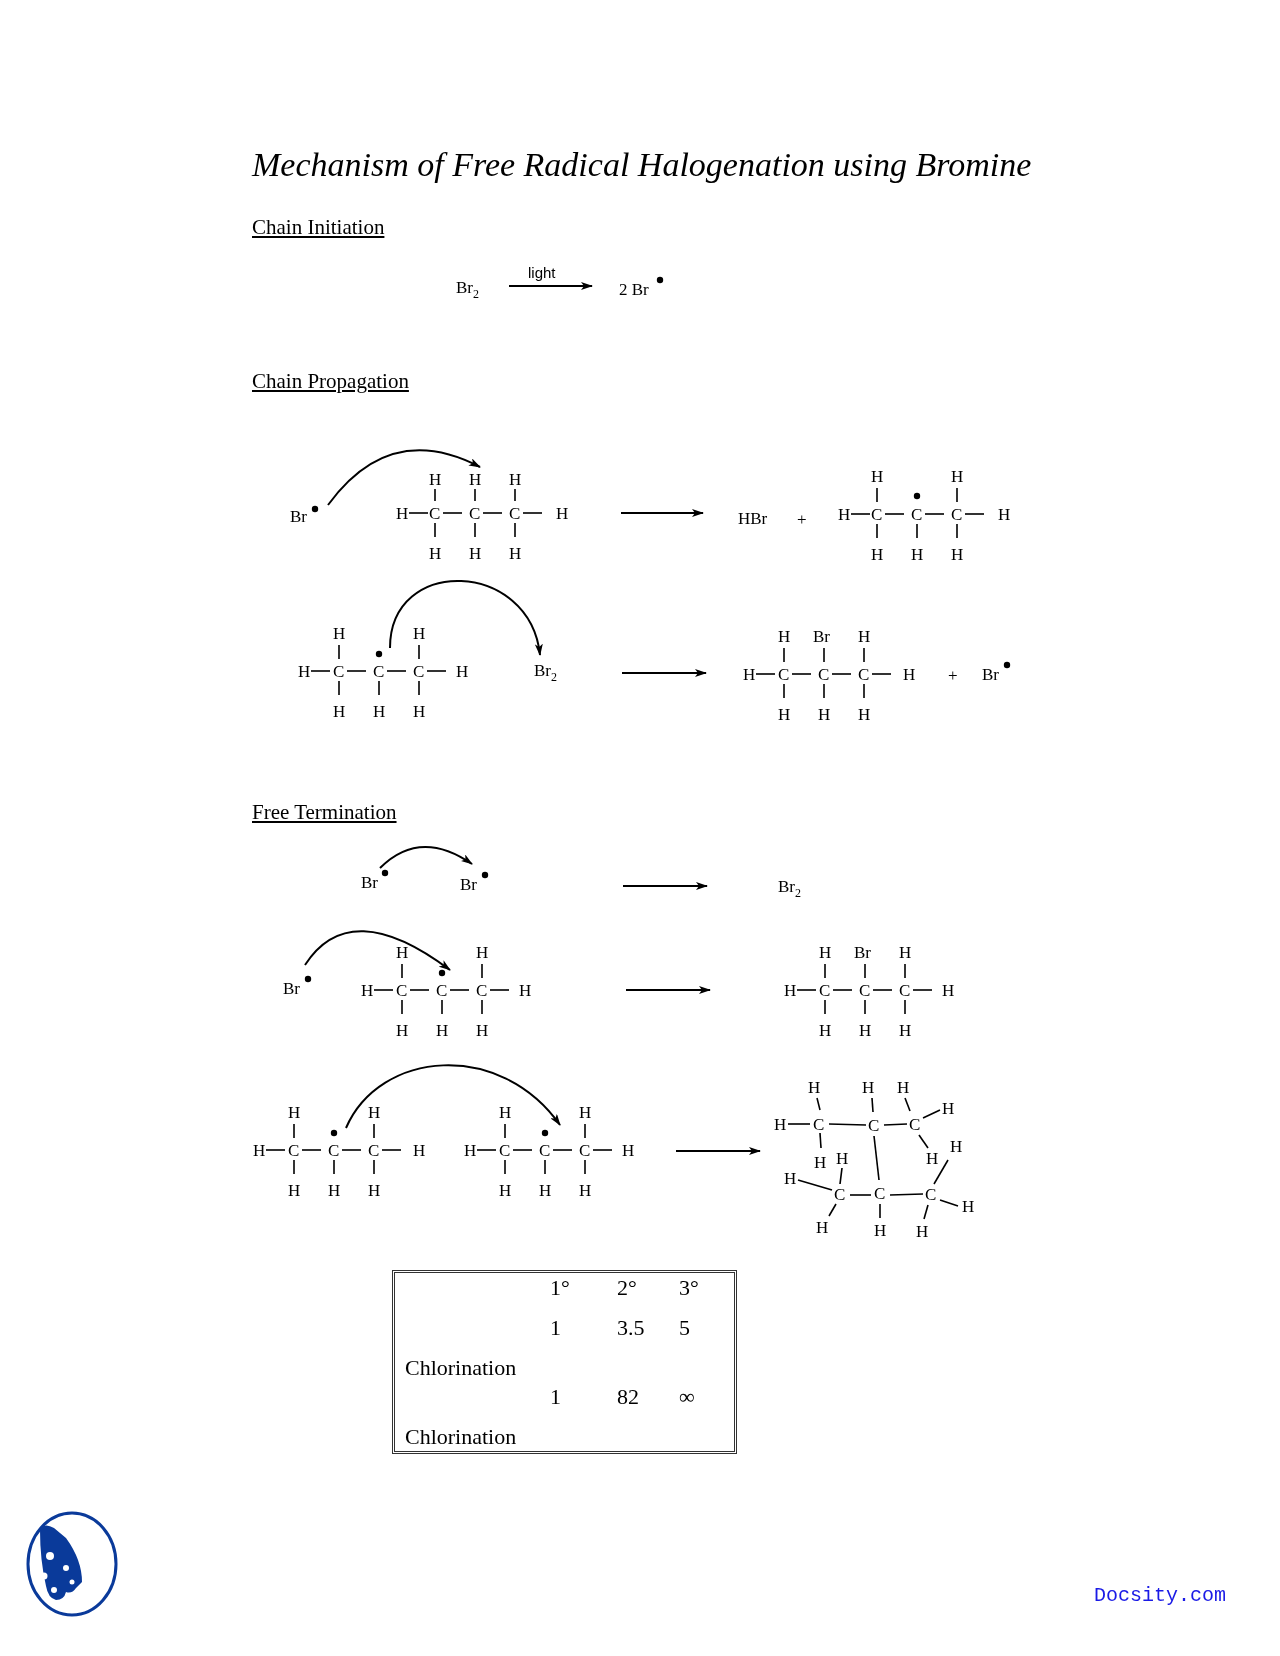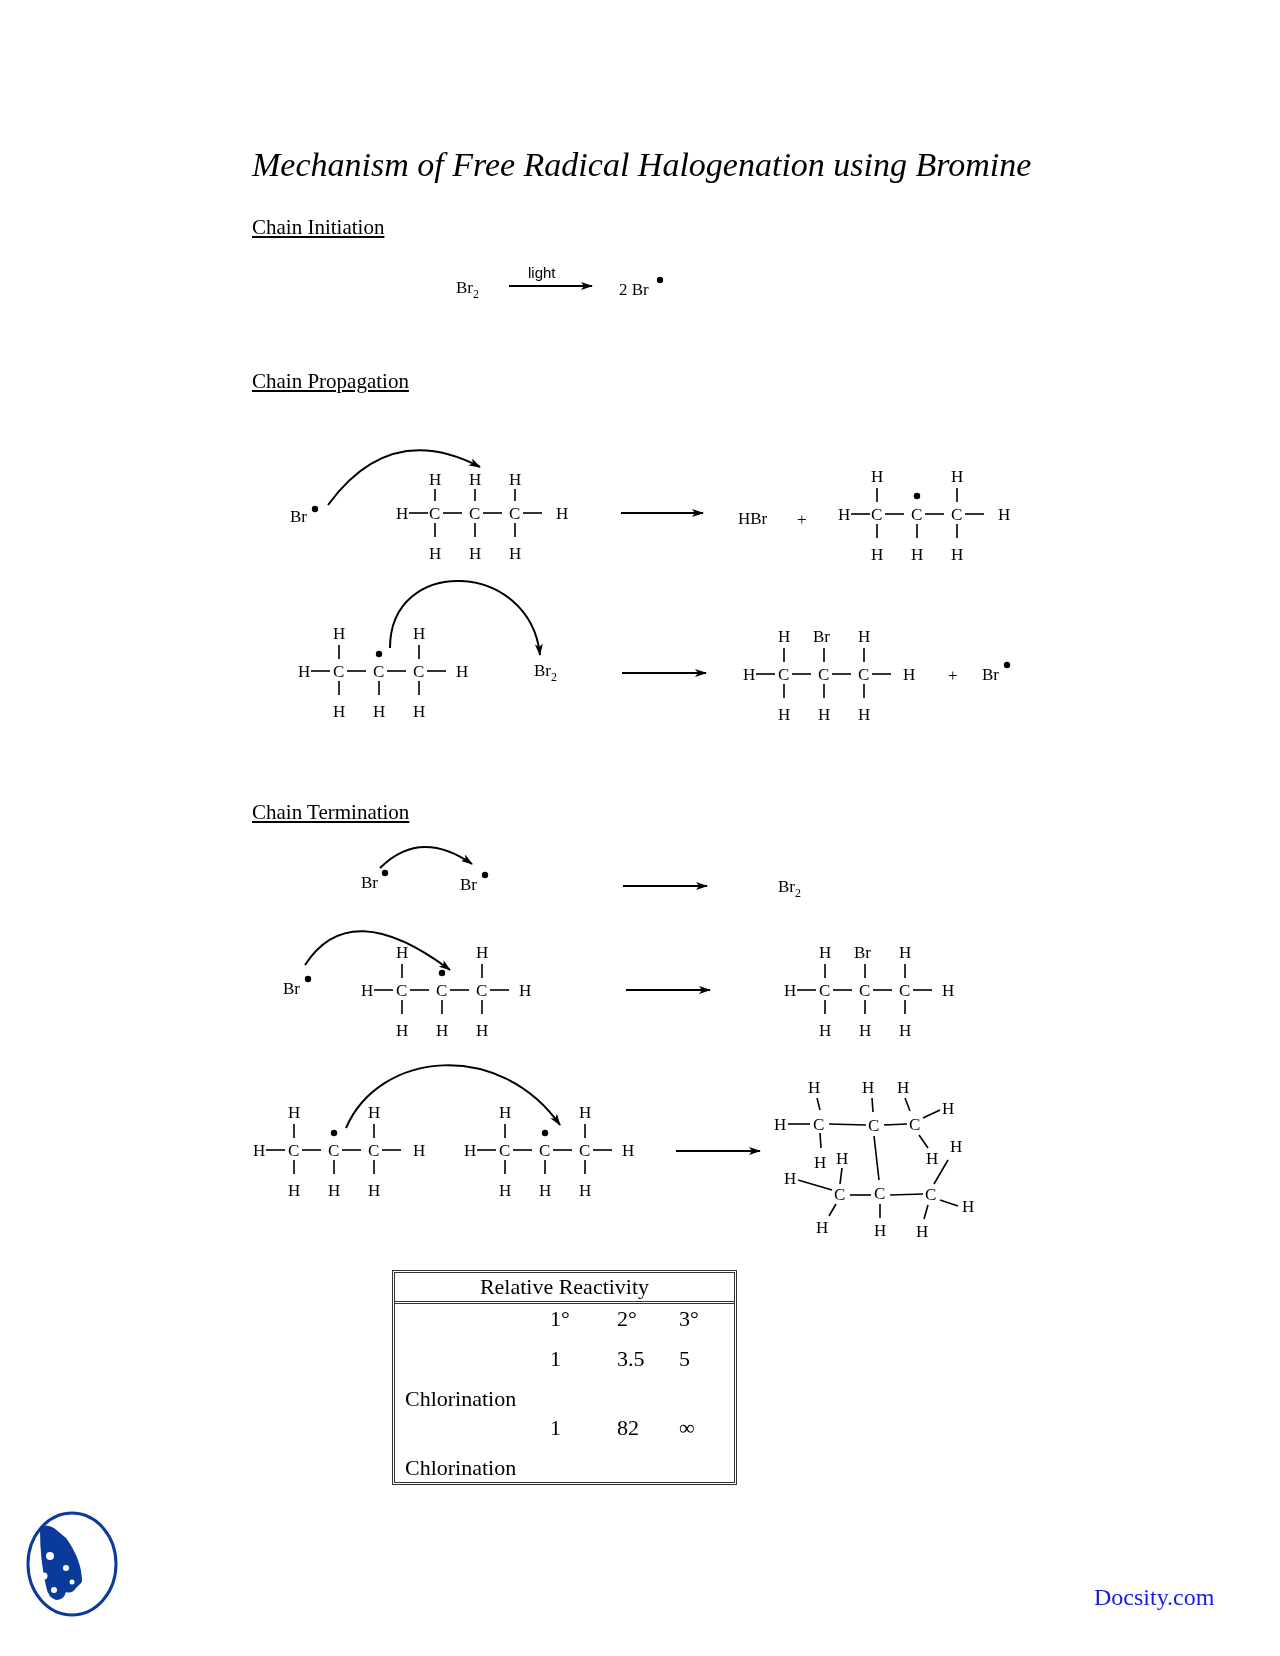--- a/index.html
+++ b/index.html
@@ -9,30 +9,30 @@
   .title { left:252px; top:146px; font-size:34px; font-style:italic; white-space:nowrap; }
   .section { font-size:21px; text-decoration:underline; white-space:nowrap; }
   svg.diagram { position:absolute; left:0; top:0; }
   svg text { font-family:"Liberation Serif", "DejaVu Serif", serif; font-size:17px; fill:#000; }
   svg text.sans { font-family:"Liberation Sans", "DejaVu Sans", sans-serif; font-size:15px; }
   .table { left:392px; top:1270px; width:345px; border:3px double #333; box-sizing:border-box; }
   .table .thead { text-align:center; font-size:22px; line-height:28px; border-bottom:3px double #333; }
   .table .row { display:flex; font-size:22px; line-height:29px; padding-left:10px; }
   .table .c0 { width:145px;margin-top:40px; } .table .c1 { width:67px; } .table .c2 { width:62px; } .table .c3 { width:50px; }
   .logo { left:20px; top:1508px; width:112px; height:112px; }
-  .docsity { left:1094px; top:1584px; font-family:Liberation Serif, serif;
-             font-size:24px; color:#1a1ae6; white-space:nowrap; }
+  .docsity { left:1094px; top:1584px; font-family:Liberation Mono, monospace;
+             font-size:20px; color:#1a1ae6; white-space:nowrap; }
 </style>
 </head>
 <body>
 
 <div class="abs title">Mechanism of Free Radical Halogenation using Bromine</div>
 <div class="abs section" style="left:252px; top:215px;">Chain Initiation</div>
 <div class="abs section" style="left:252px; top:369px;">Chain Propagation</div>
-<div class="abs section" style="left:252px; top:800px;">Chain Termination</div>
+<div class="abs section" style="left:252px; top:800px;">Free Termination</div>
 
 <svg class="diagram" width="1280" height="1656" viewBox="0 0 1280 1656">
   <defs>
     <marker id="ah" markerWidth="12" markerHeight="8" refX="11" refY="4" orient="auto" markerUnits="userSpaceOnUse">
       <path d="M0,0 L12,4 L0,8 L3,4 Z" fill="#000"></path>
     </marker>
 
   </defs>
 
   <g>
@@ -305,21 +305,20 @@
       <text x="816" y="1233">H</text>
       <line x1="880" y1="1204" x2="880" y2="1218" stroke="#000" stroke-width="1.6"></line>
       <text x="874" y="1236">H</text>
       <line x1="928" y1="1205" x2="924" y2="1219" stroke="#000" stroke-width="1.6"></line>
       <text x="916" y="1237">H</text>
     </g>
   </g>
 </svg>
 
 <div class="abs table">
-  <div class="thead">Relative Reactivity</div>
   <div class="row">
     <span class="c0"></span>
     <span class="c1">1°</span>
     <span class="c2">2°</span>
     <span class="c3">3°</span>
   </div>
   <div class="row">
     <span class="c0">Chlorination</span>
     <span class="c1">1</span>
     <span class="c2">3.5</span>

